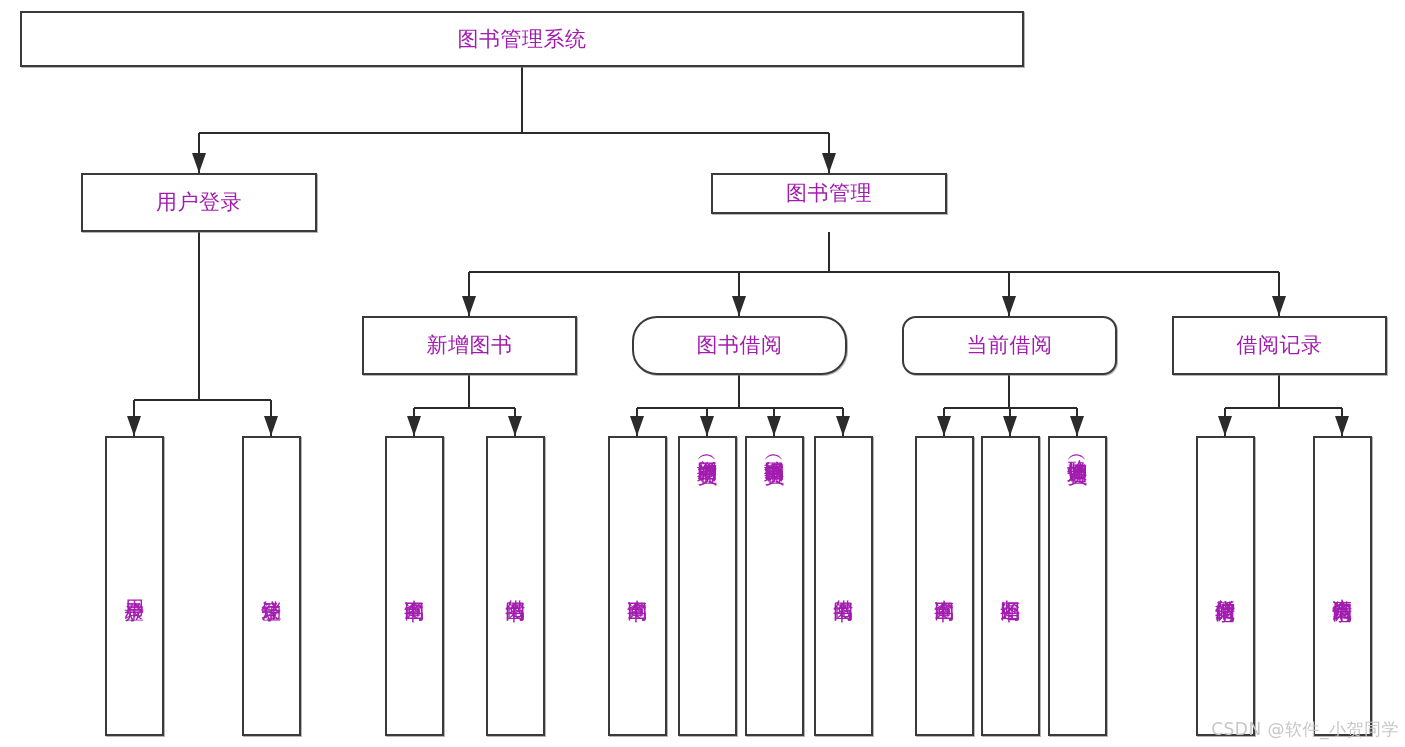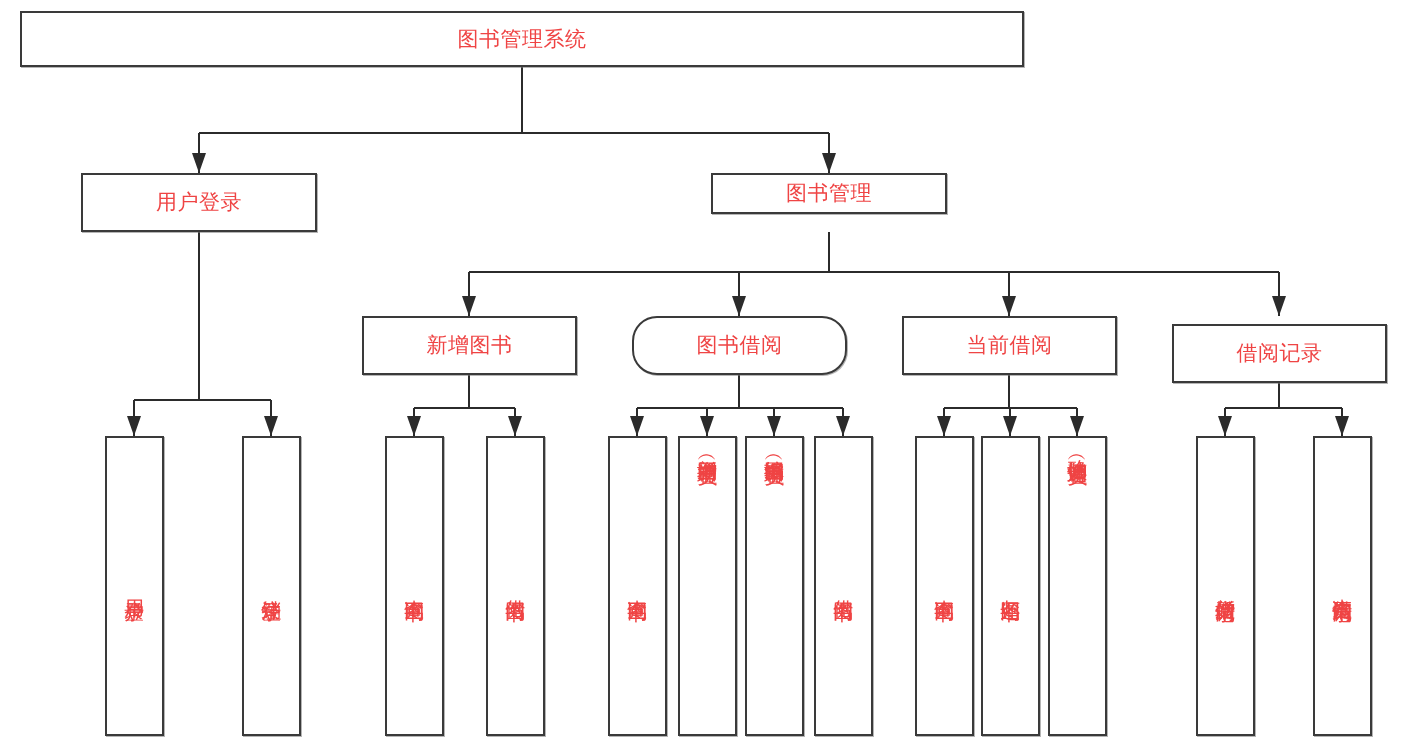--- a/index.html
+++ b/index.html
@@ -28,21 +28,21 @@
     height: 747px;
   }
   .node-box {
     position: absolute;
     box-sizing: border-box;
     background: #ffffff;
     border: 2px solid #3a3a3a;
     box-shadow: 1px 1px 0 0 rgba(120,120,120,0.55);
   }
   .node-label {
-    color: #ef4444;
+    color: #a21caf;
     font-size: 21px;
     line-height: 1.18;
     letter-spacing: 0.5px;
     white-space: nowrap;
     user-select: none;
   }
   .node-h {
     display: flex;
     align-items: center;
     justify-content: center;
@@ -161,24 +161,24 @@
       </div>
       <div class="node-box node-h" style="left: 711px; top: 173px; width: 236px; height: 41px;">
         <span class="node-label">图书管理</span>
       </div>
       <div class="node-box node-h" style="left: 362px; top: 316px; width: 215px; height: 59px;">
         <span class="node-label">新增图书</span>
       </div>
       <div class="node-box node-h" style="left: 632px; top: 316px; width: 215px; height: 59px; border-radius: 25px;">
         <span class="node-label">图书借阅</span>
       </div>
-      <div class="node-box node-h" style="left: 902px; top: 316px; width: 215px; height: 59px;">
+      <div class="node-box node-h" style="left: 902px; top: 316px; width: 215px; height: 59px; border-radius: 14px;">
         <span class="node-label">当前借阅</span>
       </div>
-      <div class="node-box node-h" style="left: 1172px; top: 316px; width: 215px; height: 59px; margin-top: 8px;">
+      <div class="node-box node-h" style="left: 1172px; top: 316px; width: 215px; height: 59px;">
         <span class="node-label">借阅记录</span>
       </div>
       <div class="node-box node-v node-v-mid" style="left: 105px; top: 436px; width: 59px; height: 300px;">
         <span class="node-label">用户登录</span>
       </div>
       <div class="node-box node-v node-v-mid" style="left: 242px; top: 436px; width: 59px; height: 300px;">
         <span class="node-label">注销登录</span>
       </div>
       <div class="node-box node-v node-v-mid" style="left: 385px; top: 436px; width: 59px; height: 300px;">
         <span class="node-label">查询图书</span>
@@ -208,13 +208,14 @@
         <span class="node-label">确认归还（管理员）</span>
       </div>
       <div class="node-box node-v node-v-mid" style="left: 1196px; top: 436px; width: 59px; height: 300px;">
         <span class="node-label">新增借阅记录</span>
       </div>
       <div class="node-box node-v node-v-mid" style="left: 1313px; top: 436px; width: 59px; height: 300px;">
         <span class="node-label">查询借阅记录</span>
       </div>
     </div>
 
+  <div id="watermark">CSDN @软件_小贺同学</div>
 </div>
 
 </body></html>

